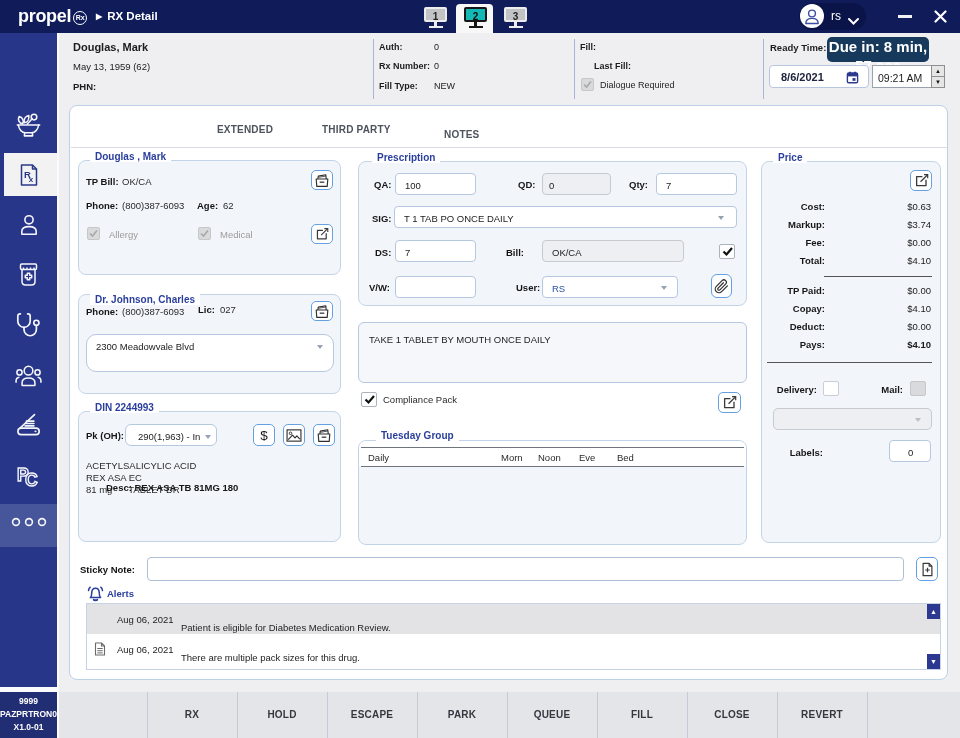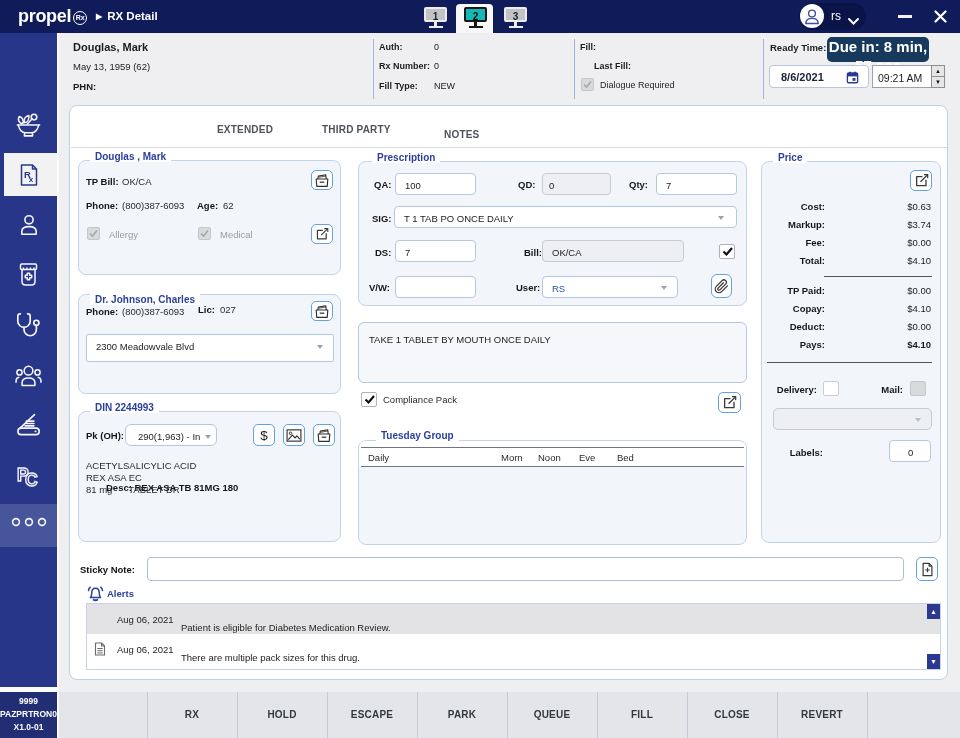--- a/index.html
+++ b/index.html
@@ -315,21 +315,21 @@
 <div class="fs-legend" style="left:90px; top:285px;margin-top:9px;">Dr. Johnson, Charles</div>
 <div class="flabel" style="left:86px; top:306px;">Phone:</div>
 <div class="fval" style="left:122px; top:306px;">(800)387-6093</div>
 <div class="flabel" style="left:198px; top:304px;">Lic:</div>
 <div class="fval" style="left:220px; top:304px;">027</div>
 <div class="iconbtn" style="left:311px; top:301px; width:22px; height:20px;">
     <svg width="16" height="15">
       <use href="#ic-folder"></use>
     </svg>
   </div>
-<div class="inp" style="left:86px; top:334px; width:248px; height:28px; border-radius:2px;padding-left:24px;">
+<div class="inp" style="left:86px; top:334px; width:248px; height:38px; border-radius:10px;padding-left:24px;">
     <span class="txt">2300 Meadowvale Blvd</span>
     <span class="ddarrow" style="right:10px; top:10px;"></span>
   </div>
 
 <div class="fs" style="left:78px; top:411px; width:263px; height:131px;"></div>
 <div class="fs-legend" style="left:90px; top:402px;">DIN 2244993</div>
 <div class="flabel" style="left:86px; top:430px;">Pk (OH):</div>
 <div class="inp" style="left:125px; top:424px; width:92px; height:22px; border-radius:6px;">
     <span class="txt" style="left:12px;">290(1,963) - In</span>
     <span class="ddarrow" style="right:5px; top:10px; border-left-width:3px;border-right-width:3px;border-top-width:4px;"></span>
@@ -366,21 +366,21 @@
   </div>
 <div class="flabel" style="left:372px; top:213px;">SIG:</div>
 <div class="inp" style="left:394px; top:206px; width:343px; height:22px;">
     <span class="txt">T 1 TAB PO ONCE DAILY</span>
     <span class="ddarrow" style="right:12px; top:9px;"></span>
   </div>
 <div class="flabel" style="left:375px; top:247px;">DS:</div>
 <div class="inp" style="left:395px; top:240px; width:81px; height:22px;">
     <span class="txt">7</span>
   </div>
-<div class="flabel" style="left:506px; top:247px;margin-left:18px;">Bill:</div>
+<div class="flabel" style="left:506px; top:247px;">Bill:</div>
 <div class="inp inp-dis" style="left:542px; top:240px; width:142px; height:22px;">
     <span class="txt">OK/CA</span>
   </div>
 <div class="cb" style="left:719px; top:244px; width:16px; height:15px;">
     <svg width="13" height="13" viewBox="0 0 13 13">
       <path d="M2.5 6.5 L5.5 9.5 L11 3" stroke="#111" stroke-width="2.2" fill="none"></path>
     </svg>
   </div>
 <div class="flabel" style="left:369px; top:282px;">V/W:</div>
 <div class="inp" style="left:395px; top:276px; width:81px; height:22px;"></div>

